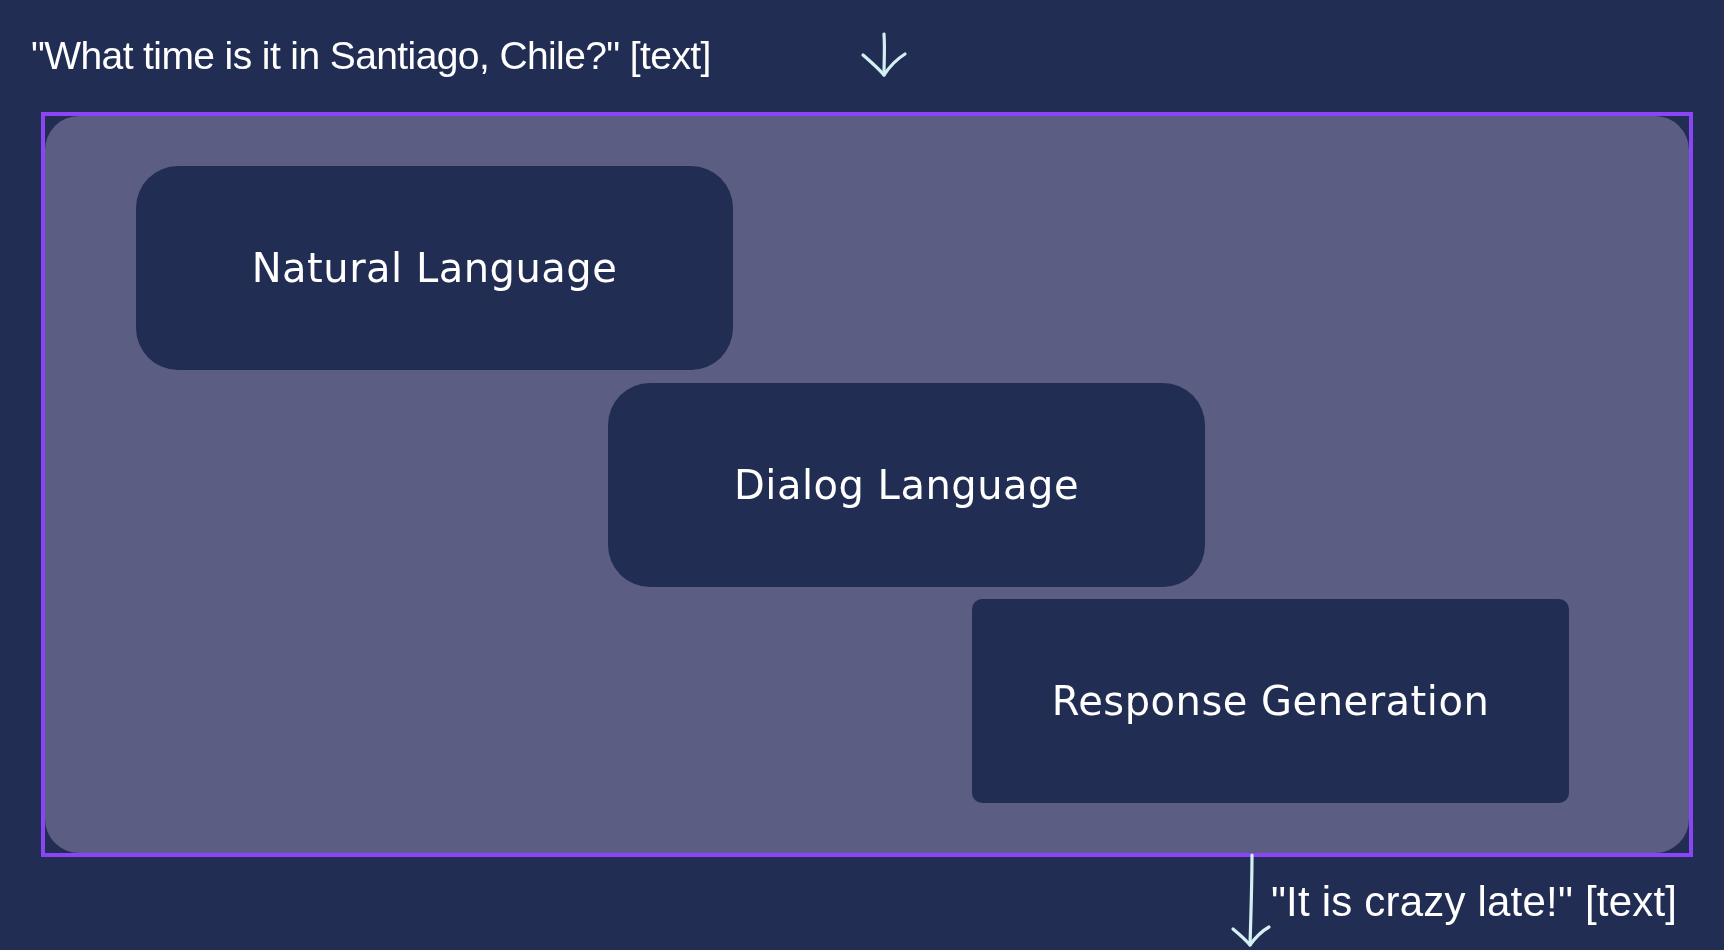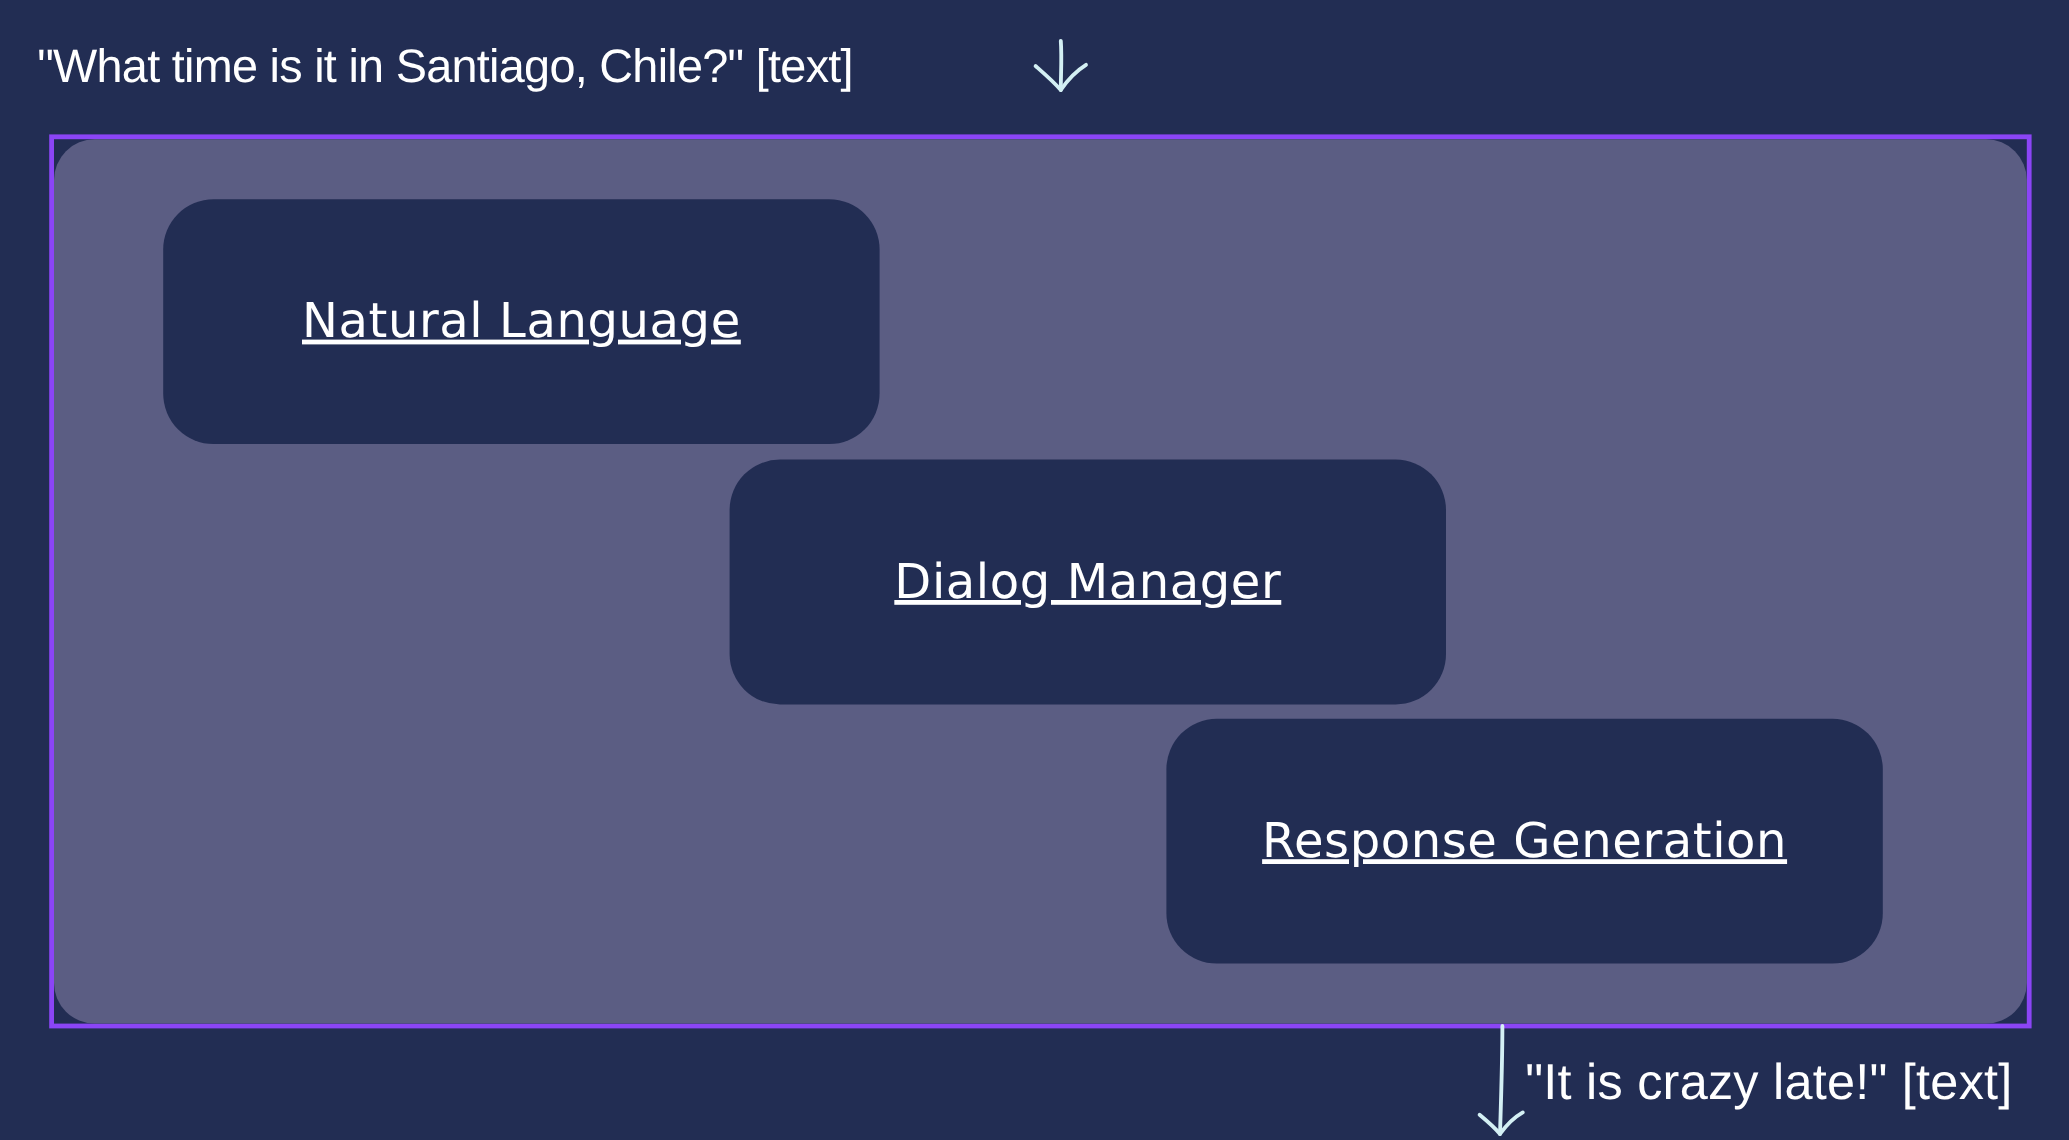--- a/index.html
+++ b/index.html
@@ -67,49 +67,48 @@
       align-items: center;
       justify-content: center;
       text-align: center;
       color: #ffffff;
       font-family: "DejaVu Sans", sans-serif;
       font-size: 40px;
       line-height: 68px;
       letter-spacing: 0.5px;
       box-sizing: border-box;
       padding: 0 30px;
-      text-decoration: underline;
     }
     .stage-label {
       display: block;
     }
     
     #stage-nlu { left: 91px; top: 50px; }
     #stage-dialog { left: 563px; top: 267px; }
-    #stage-response { left: 927px; top: 483px; }
+    #stage-response { left: 927px; top: 483px; border-radius: 10px; }
   </style>
 </head>
 <body>
 
 <div id="input-text" class="io-text">"What time is it in Santiago, Chile?" [text]</div>
 
 <svg class="arrow" style="left:855px; top:28px;" width="60" height="56" viewBox="0 0 60 56">
   <path d="M29 6 C30 20 29 34 29 47" stroke="#d4f0f4" stroke-width="3.2" fill="none" stroke-linecap="round"></path>
   <path d="M8 27 C16 34 23 40 29 47 C35 38 42 31 50 26" stroke="#d4f0f4" stroke-width="3.2" fill="none" stroke-linecap="round" stroke-linejoin="round"></path>
 </svg>
 
 <div id="pipeline-frame">
   <div id="pipeline-panel">
     <div id="stage-nlu" class="stage">
       <div>
         <span class="stage-label">Natural Language</span>
       </div>
     </div>
     <div id="stage-dialog" class="stage">
-      <span class="stage-label">Dialog Manager</span>
+      <span class="stage-label">Dialog Language</span>
     </div>
     <div id="stage-response" class="stage">
       <span class="stage-label">Response Generation</span>
     </div>
   </div>
 </div>
 
 <svg class="arrow" style="left:1225px; top:853px;" width="52" height="97" viewBox="0 0 52 97">
   <path d="M27 2 C27 30 26 60 25 92" stroke="#d4f0f4" stroke-width="3.2" fill="none" stroke-linecap="round"></path>
   <path d="M8 76 C14 81 20 86 25 92 C30 85 37 78 44 74" stroke="#d4f0f4" stroke-width="3.2" fill="none" stroke-linecap="round" stroke-linejoin="round"></path>

